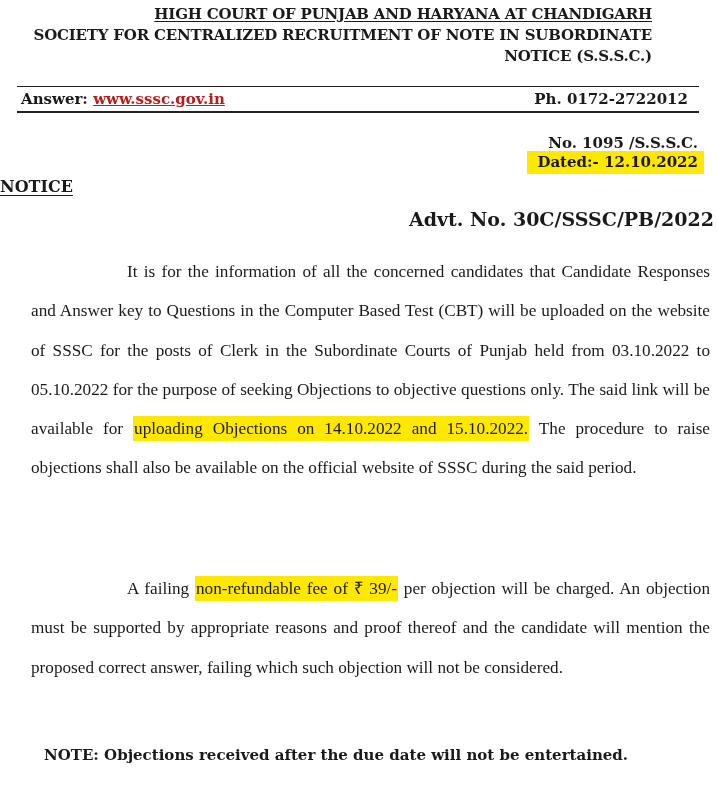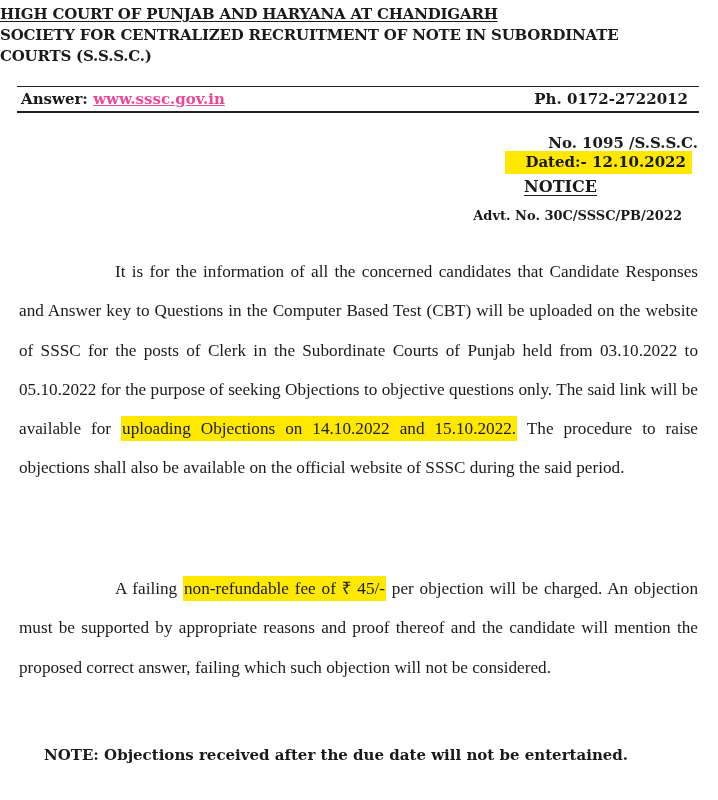--- a/index.html
+++ b/index.html
@@ -1,66 +1,66 @@
 <!DOCTYPE html>
 <html><head>
   <meta charset="utf-8">
   <style>
     html, body { margin: 0; padding: 0; background: #ffffff; }
     body { width: 718px; height: 800px; position: relative; overflow: hidden; color: #1a1a1a; }
     .serif-bold { font-family: "DejaVu Serif", serif; font-weight: bold; }
-    .body-text { font-family: "Liberation Serif", serif; }
+    .body-text { font-family: "Liberation Serif", serif; margin-left: 12px; }
 
-    .hdr { position: absolute; left: 0; width: 652px; text-align: left; font-size: 15px; letter-spacing: -0.2px; }
+    .hdr { position: absolute; left: 0; width: 652px; text-align: right; font-size: 15px; letter-spacing: -0.2px; }
     .hdr1 { top: 5px; }
     .hdr1 span { text-decoration: underline; text-underline-offset: 2px; }
     .hdr2 { top: 26px; }
     .hdr3 { top: 47px; }
 
     .rule-top { position: absolute; left: 17px; width: 682px; top: 86px; height: 1px; background: #222; }
     .rule-bot { position: absolute; left: 17px; width: 682px; top: 111px; height: 2px; background: #222; }
 
     .website { position: absolute; left: 21px; top: 90px; font-size: 15px; }
-    .website a { color: #ec4899; text-decoration: underline; }
+    .website a { color: #b91c1c; text-decoration: underline; }
     .phone { position: absolute; right: 30px; top: 90px; font-size: 15px; text-align: center; }
 
     .refno { position: absolute; right: 20px; top: 134px; font-size: 15px; text-align: center; }
-    .dated { position: absolute; right: 26px; top: 151px; font-size: 15px; background: #ffe800; padding: 2px 6px 3px 20px; }
+    .dated { position: absolute; right: 14px; top: 151px; font-size: 15px; background: #ffe800; padding: 2px 6px 3px 10px; }
 
-    .notice { position: absolute; left: 0; width: 584px; top: 177px; text-align: right; font-size: 16px; padding-left: 13px; }
+    .notice { position: absolute; left: 0; width: 584px; top: 177px; text-align: left; font-size: 16px; }
     .notice span { text-decoration: underline; text-underline-offset: 3px; }
 
-    .advt { position: absolute; right: 36px; top: 208px; font-size: 13px; }
+    .advt { position: absolute; right: 4px; top: 208px; font-size: 19px; }
 
     .para { position: absolute; left: 19px; width: 679px; font-size: 17.2px; line-height: 39.3px; text-align: justify; }
     .para1 { top: 252px; }
     .para2 { top: 569px; }
     .indent { display: inline-block; width: 96px; }
     .hl { background: #ffe800; padding: 3px 1px; }
 
     .note { position: absolute; left: 0; width: 664px; top: 746px; text-align: center; font-size: 15px; padding-left: 8px; box-sizing: border-box; }
   </style>
 </head>
 <body>
 
 <div class="hdr hdr1 serif-bold"><span>HIGH COURT OF PUNJAB AND HARYANA AT CHANDIGARH</span></div>
 <div class="hdr hdr2 serif-bold">SOCIETY FOR CENTRALIZED RECRUITMENT OF NOTE IN SUBORDINATE</div>
-<div class="hdr hdr3 serif-bold">COURTS (S.S.S.C.)</div>
+<div class="hdr hdr3 serif-bold">NOTICE (S.S.S.C.)</div>
 
 <div class="rule-top"></div>
 <div class="website serif-bold">
   <span>Answer:</span>
   <a>www.sssc.gov.in</a>
 </div>
 <div class="phone serif-bold">Ph. 0172-2722012</div>
 <div class="rule-bot"></div>
 
 <div class="refno serif-bold">No. 1095 /S.S.S.C.</div>
 <div class="dated serif-bold">Dated:- 12.10.2022</div>
 
 <div class="notice serif-bold"><span>NOTICE</span></div>
 <div class="advt serif-bold">Advt. No. 30C/SSSC/PB/2022</div>
 
 <div class="para para1 body-text"><span class="indent"></span><span>It is for the information of all the concerned candidates that Candidate Responses and Answer key to Questions in the Computer Based Test (CBT) will be uploaded on the website of SSSC for the posts of Clerk in the Subordinate Courts of Punjab held from 03.10.2022 to 05.10.2022 for the purpose of seeking Objections to objective questions only. The said link will be available for </span><span class="hl">uploading Objections on 14.10.2022 and 15.10.2022.</span><span> The procedure to raise objections shall also be available on the official website of SSSC during the said period.</span></div>
 
-<div class="para para2 body-text"><span class="indent"></span><span>A failing </span><span class="hl">non-refundable fee of ₹ 45/-</span><span> per objection will be charged. An objection must be supported by appropriate reasons and proof thereof and the candidate will mention the proposed correct answer, failing which such objection will not be considered.</span></div>
+<div class="para para2 body-text"><span class="indent"></span><span>A failing </span><span class="hl">non-refundable fee of ₹ 39/-</span><span> per objection will be charged. An objection must be supported by appropriate reasons and proof thereof and the candidate will mention the proposed correct answer, failing which such objection will not be considered.</span></div>
 
 <div class="note serif-bold">NOTE: Objections received after the due date will not be entertained.</div>
 
 </body></html>

